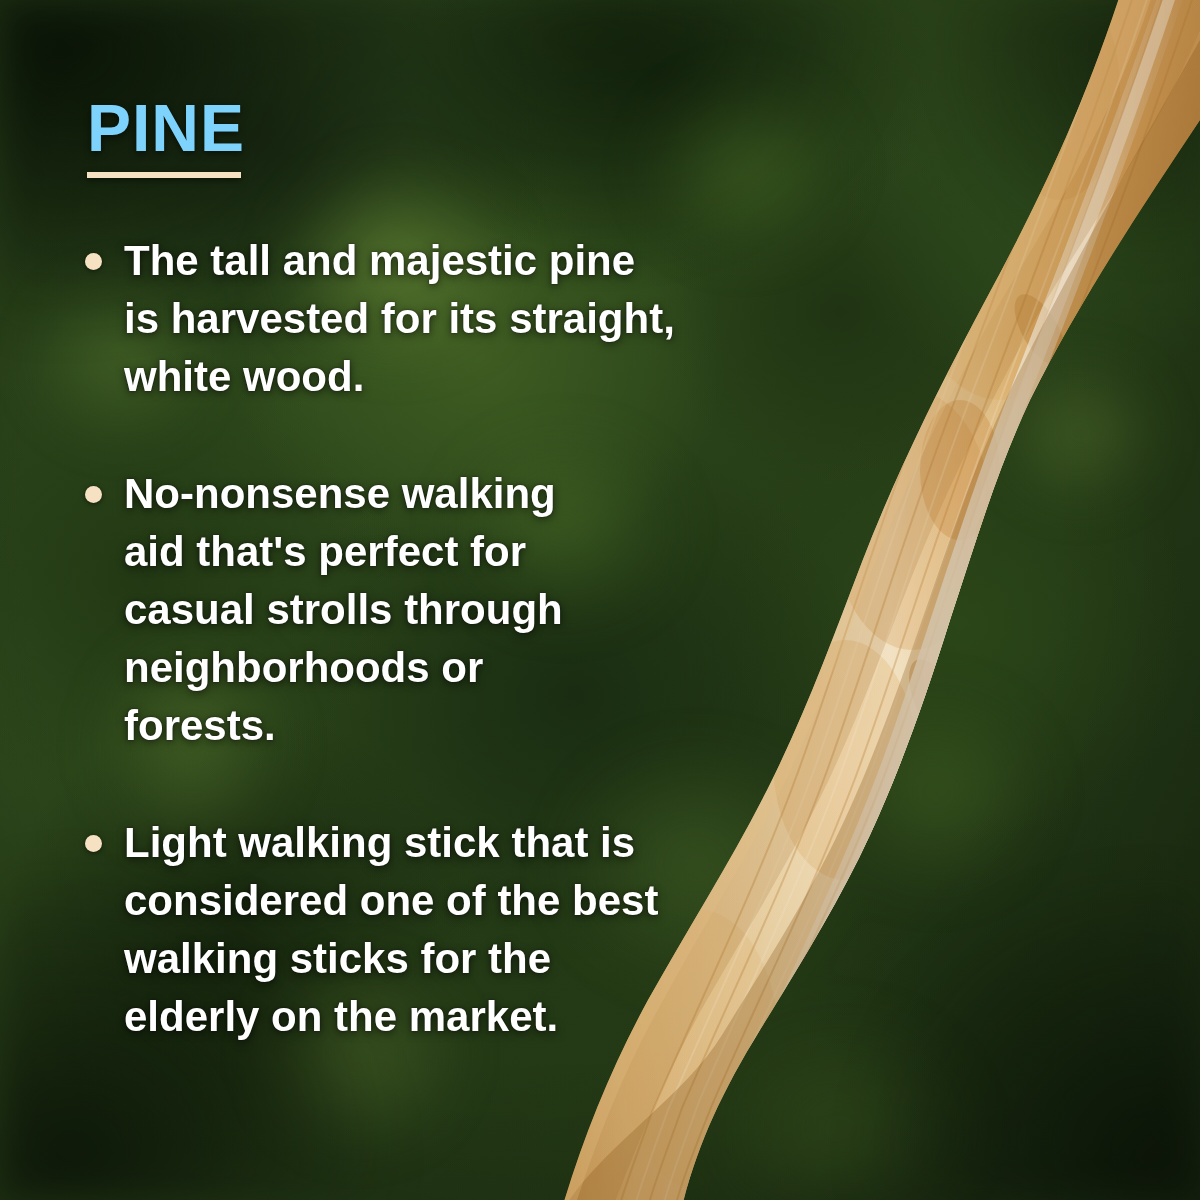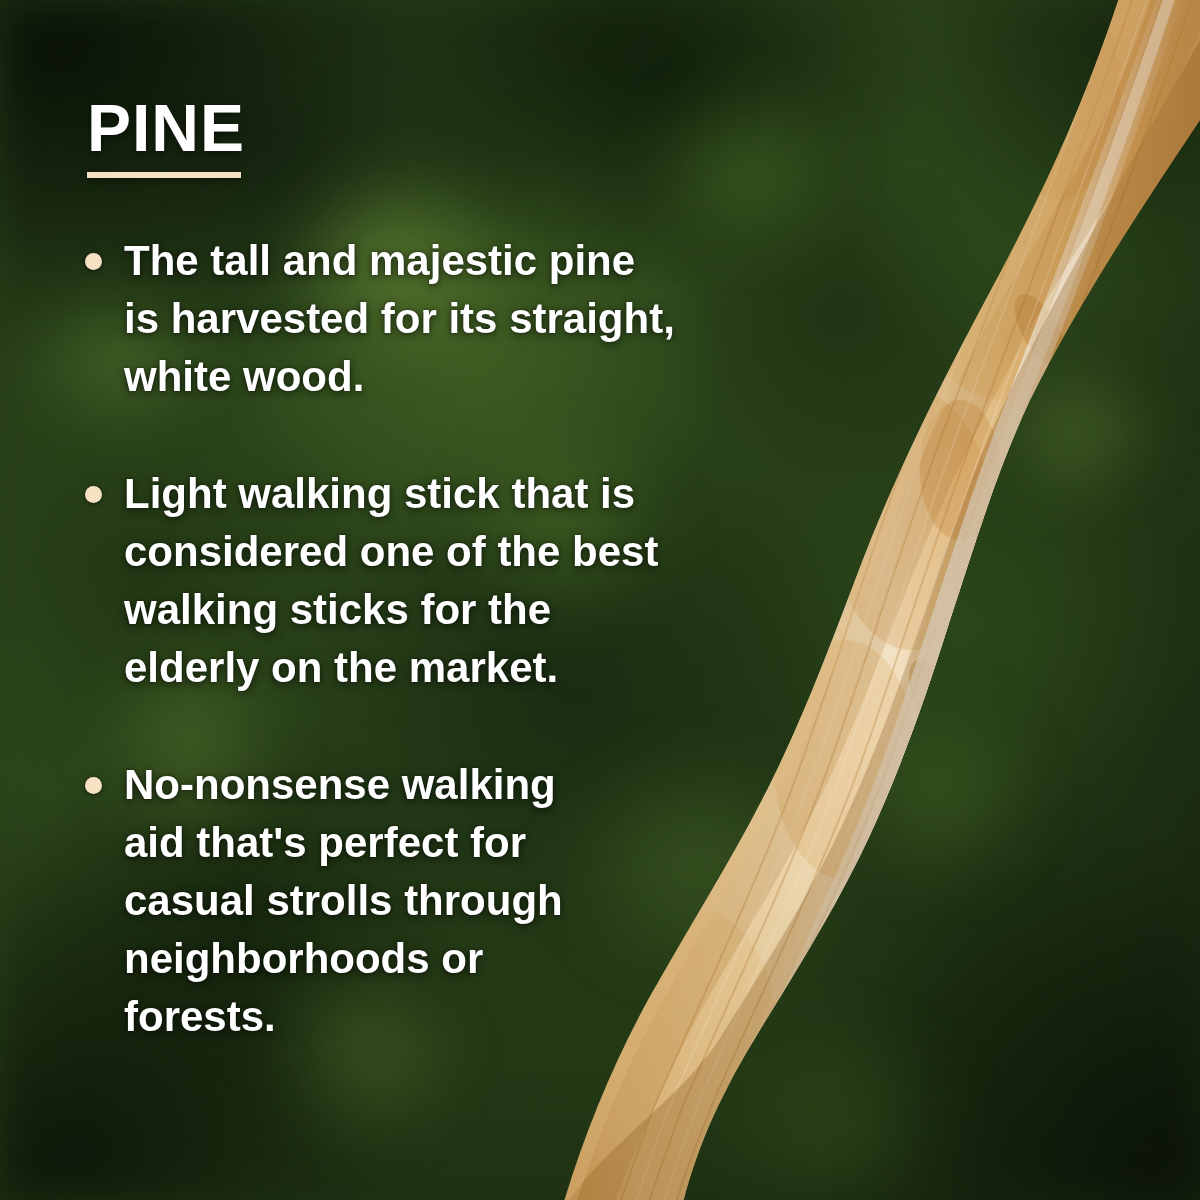--- a/index.html
+++ b/index.html
@@ -82,21 +82,21 @@
     position: absolute;
     left: 87px;
     top: 92px;
   }
   #title {
     margin: 0;
     font-size: 66px;
     line-height: 72px;
     font-weight: bold;
     letter-spacing: 1px;
-    color: #ffffff;
+    color: #7dd3fc;
     text-shadow: 0 2px 7px rgba(0,0,0,0.55);
   }
   #title-rule {
     margin-top: 8px;
     width: 154px;
     height: 6px;
     background: #f7e1c3;
     box-shadow: 0 2px 6px rgba(0,0,0,0.50);
   }
   #bullets {
@@ -263,30 +263,30 @@
 
       <li class="bullet-item">
         <span class="bullet-dot"></span>
         <span class="bullet-text">The tall and majestic pine
 is harvested for its straight,
 white wood.</span>
       </li>
 
       <li class="bullet-item">
         <span class="bullet-dot"></span>
-        <span class="bullet-text">Light walking stick that is
-considered one of the best
-walking sticks for the
-elderly on the market.</span>
-      </li>
-
-      <li class="bullet-item">
-        <span class="bullet-dot"></span>
         <span class="bullet-text">No-nonsense walking
 aid that's perfect for
 casual strolls through
 neighborhoods or
 forests.</span>
       </li>
 
+      <li class="bullet-item">
+        <span class="bullet-dot"></span>
+        <span class="bullet-text">Light walking stick that is
+considered one of the best
+walking sticks for the
+elderly on the market.</span>
+      </li>
+
     </ul>
   </div>
 </div>
 
 </body></html>

